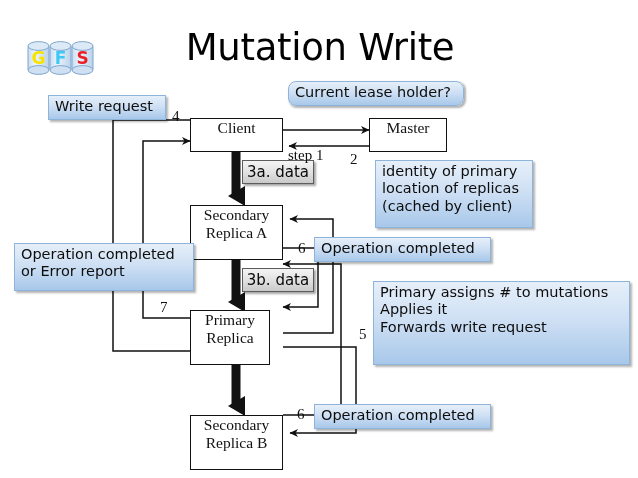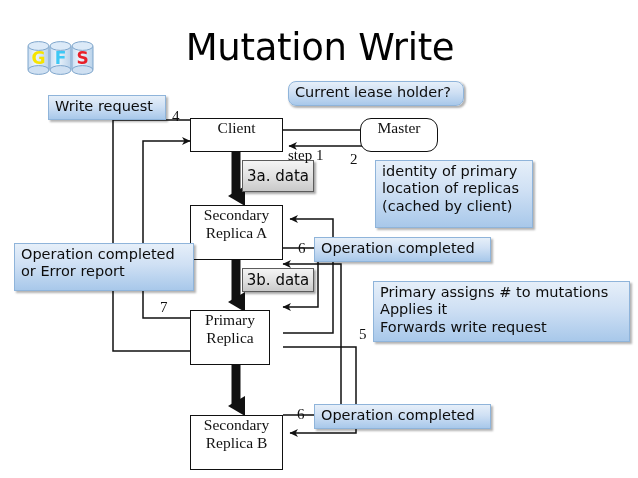--- a/index.html
+++ b/index.html
@@ -183,56 +183,56 @@
       </g>
     </svg>
   </div>
 
   <div class="slide-title">Mutation Write</div>
 
   <div class="node-box" style="left:190px; top:118px; width:93px; height:34px;">
     <span>Client</span>
   </div>
 
-  <div class="node-box" style="left:360px; top:118px; width:78px; height:34px;border-radius:11px;">
+  <div class="node-box" style="left:369px; top:118px; width:78px; height:34px;">
     <span>Master</span>
   </div>
 
   <div class="node-box" style="left:190px; top:205px; width:93px; height:55px;">
     <span>Secondary</span>
     <span>Replica A</span>
   </div>
 
   <div class="node-box" style="left:190px; top:310px; width:80px; height:55px;">
     <span>Primary</span>
     <span>Replica</span>
   </div>
 
   <div class="node-box" style="left:190px; top:415px; width:93px; height:55px;">
     <span>Secondary</span>
     <span>Replica B</span>
   </div>
 
-  <div class="data-box" style="left:242px; top:160px; width:72px; height:32px;">3a. data</div>
+  <div class="data-box" style="left:242px; top:160px; width:72px; height:24px;">3a. data</div>
   <div class="data-box" style="left:242px; top:268px; width:72px; height:24px;">3b. data</div>
 
   <div class="callout" style="left:48px; top:95px; width:118px; height:25px;">Write request</div>
 
   <div class="callout" style="left:288px; top:81px; width:176px; height:25px;border-radius:8px;">Current lease holder?</div>
 
   <div class="callout" style="left:375px; top:160px; width:158px; height:68px;">identity of primary
 location of replicas
 (cached by client)</div>
 
   <div class="callout" style="left:14px; top:243px; width:180px; height:48px;">Operation completed
 or Error report</div>
 
   <div class="callout" style="left:314px; top:237px; width:177px; height:25px;">Operation completed</div>
 
-  <div class="callout" style="left:373px; top:281px; width:257px; height:61px;">Primary assigns # to mutations
+  <div class="callout" style="left:373px; top:281px; width:257px; height:84px;">Primary assigns # to mutations
 Applies it
 Forwards write request</div>
 
   <div class="callout" style="left:314px; top:404px; width:177px; height:25px;">Operation completed</div>
 
   <div class="edge-label" style="left:288px; top:108px;margin-top:39px;">step 1</div>
   <div class="step-num" style="left:172px; top:108px;">4</div>
   <div class="step-num" style="left:350px; top:151px;">2</div>
   <div class="step-num" style="left:298px; top:240px;">6</div>
   <div class="step-num" style="left:160px; top:299px;">7</div>

